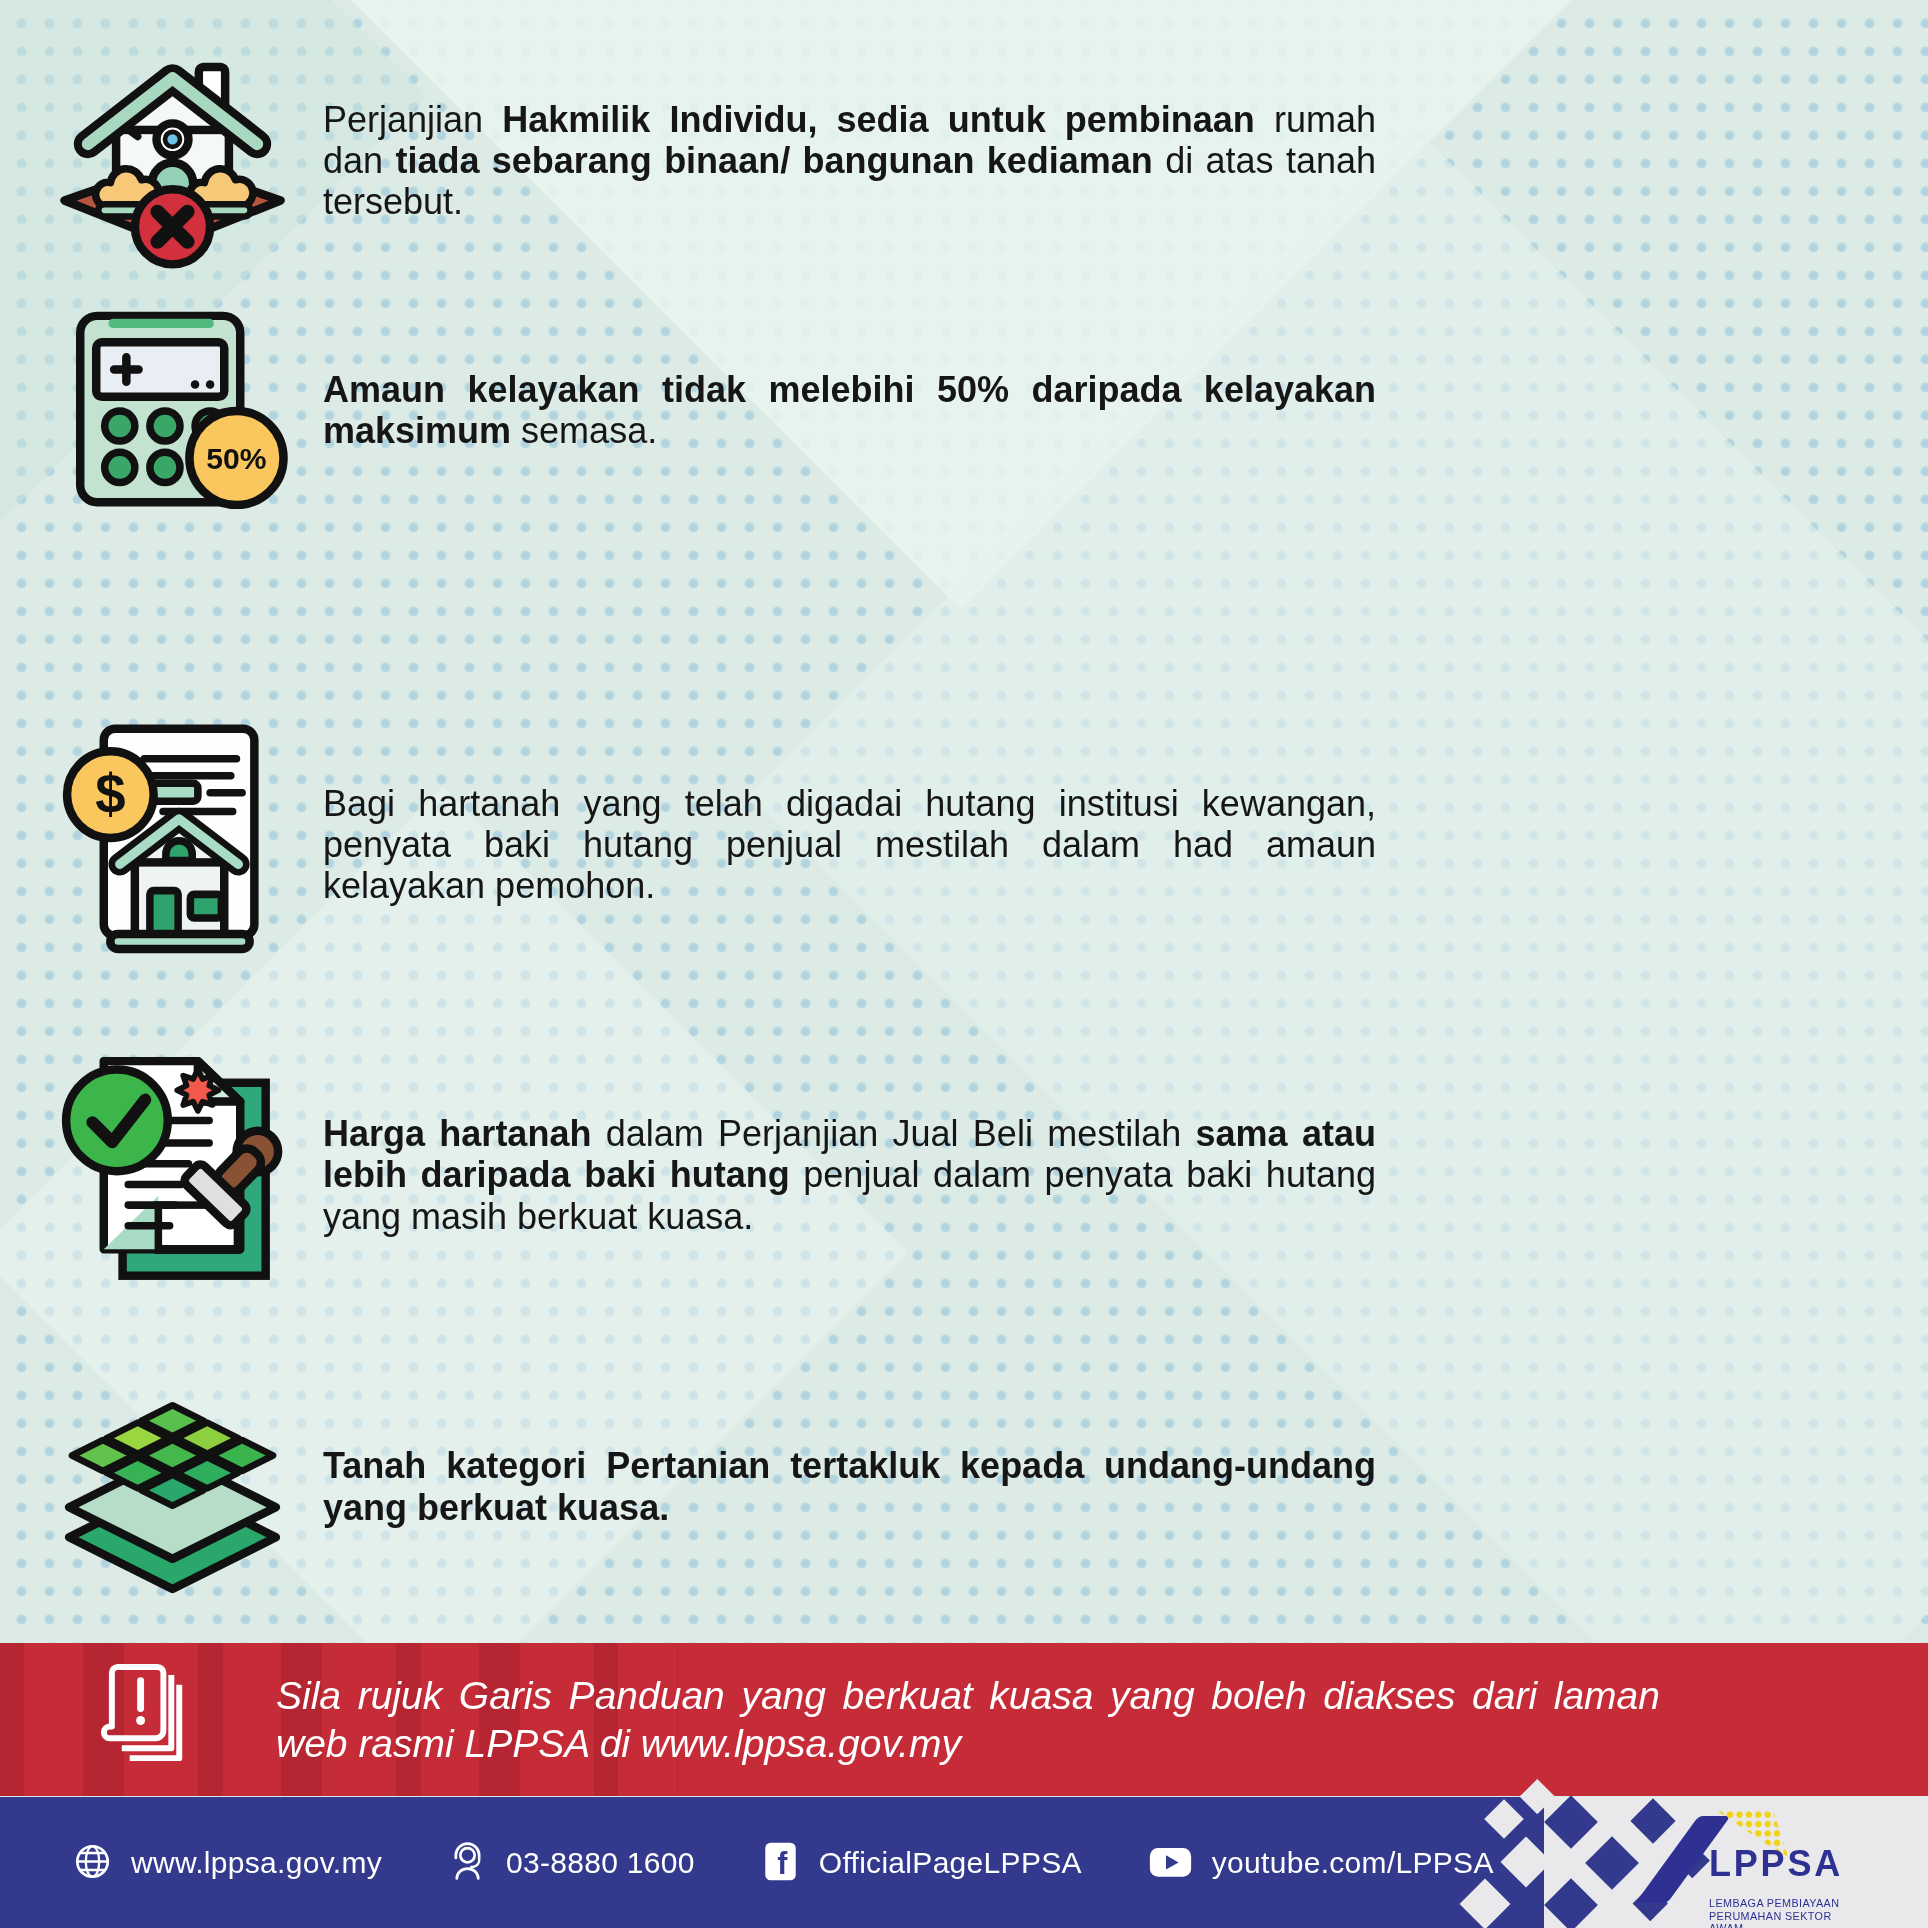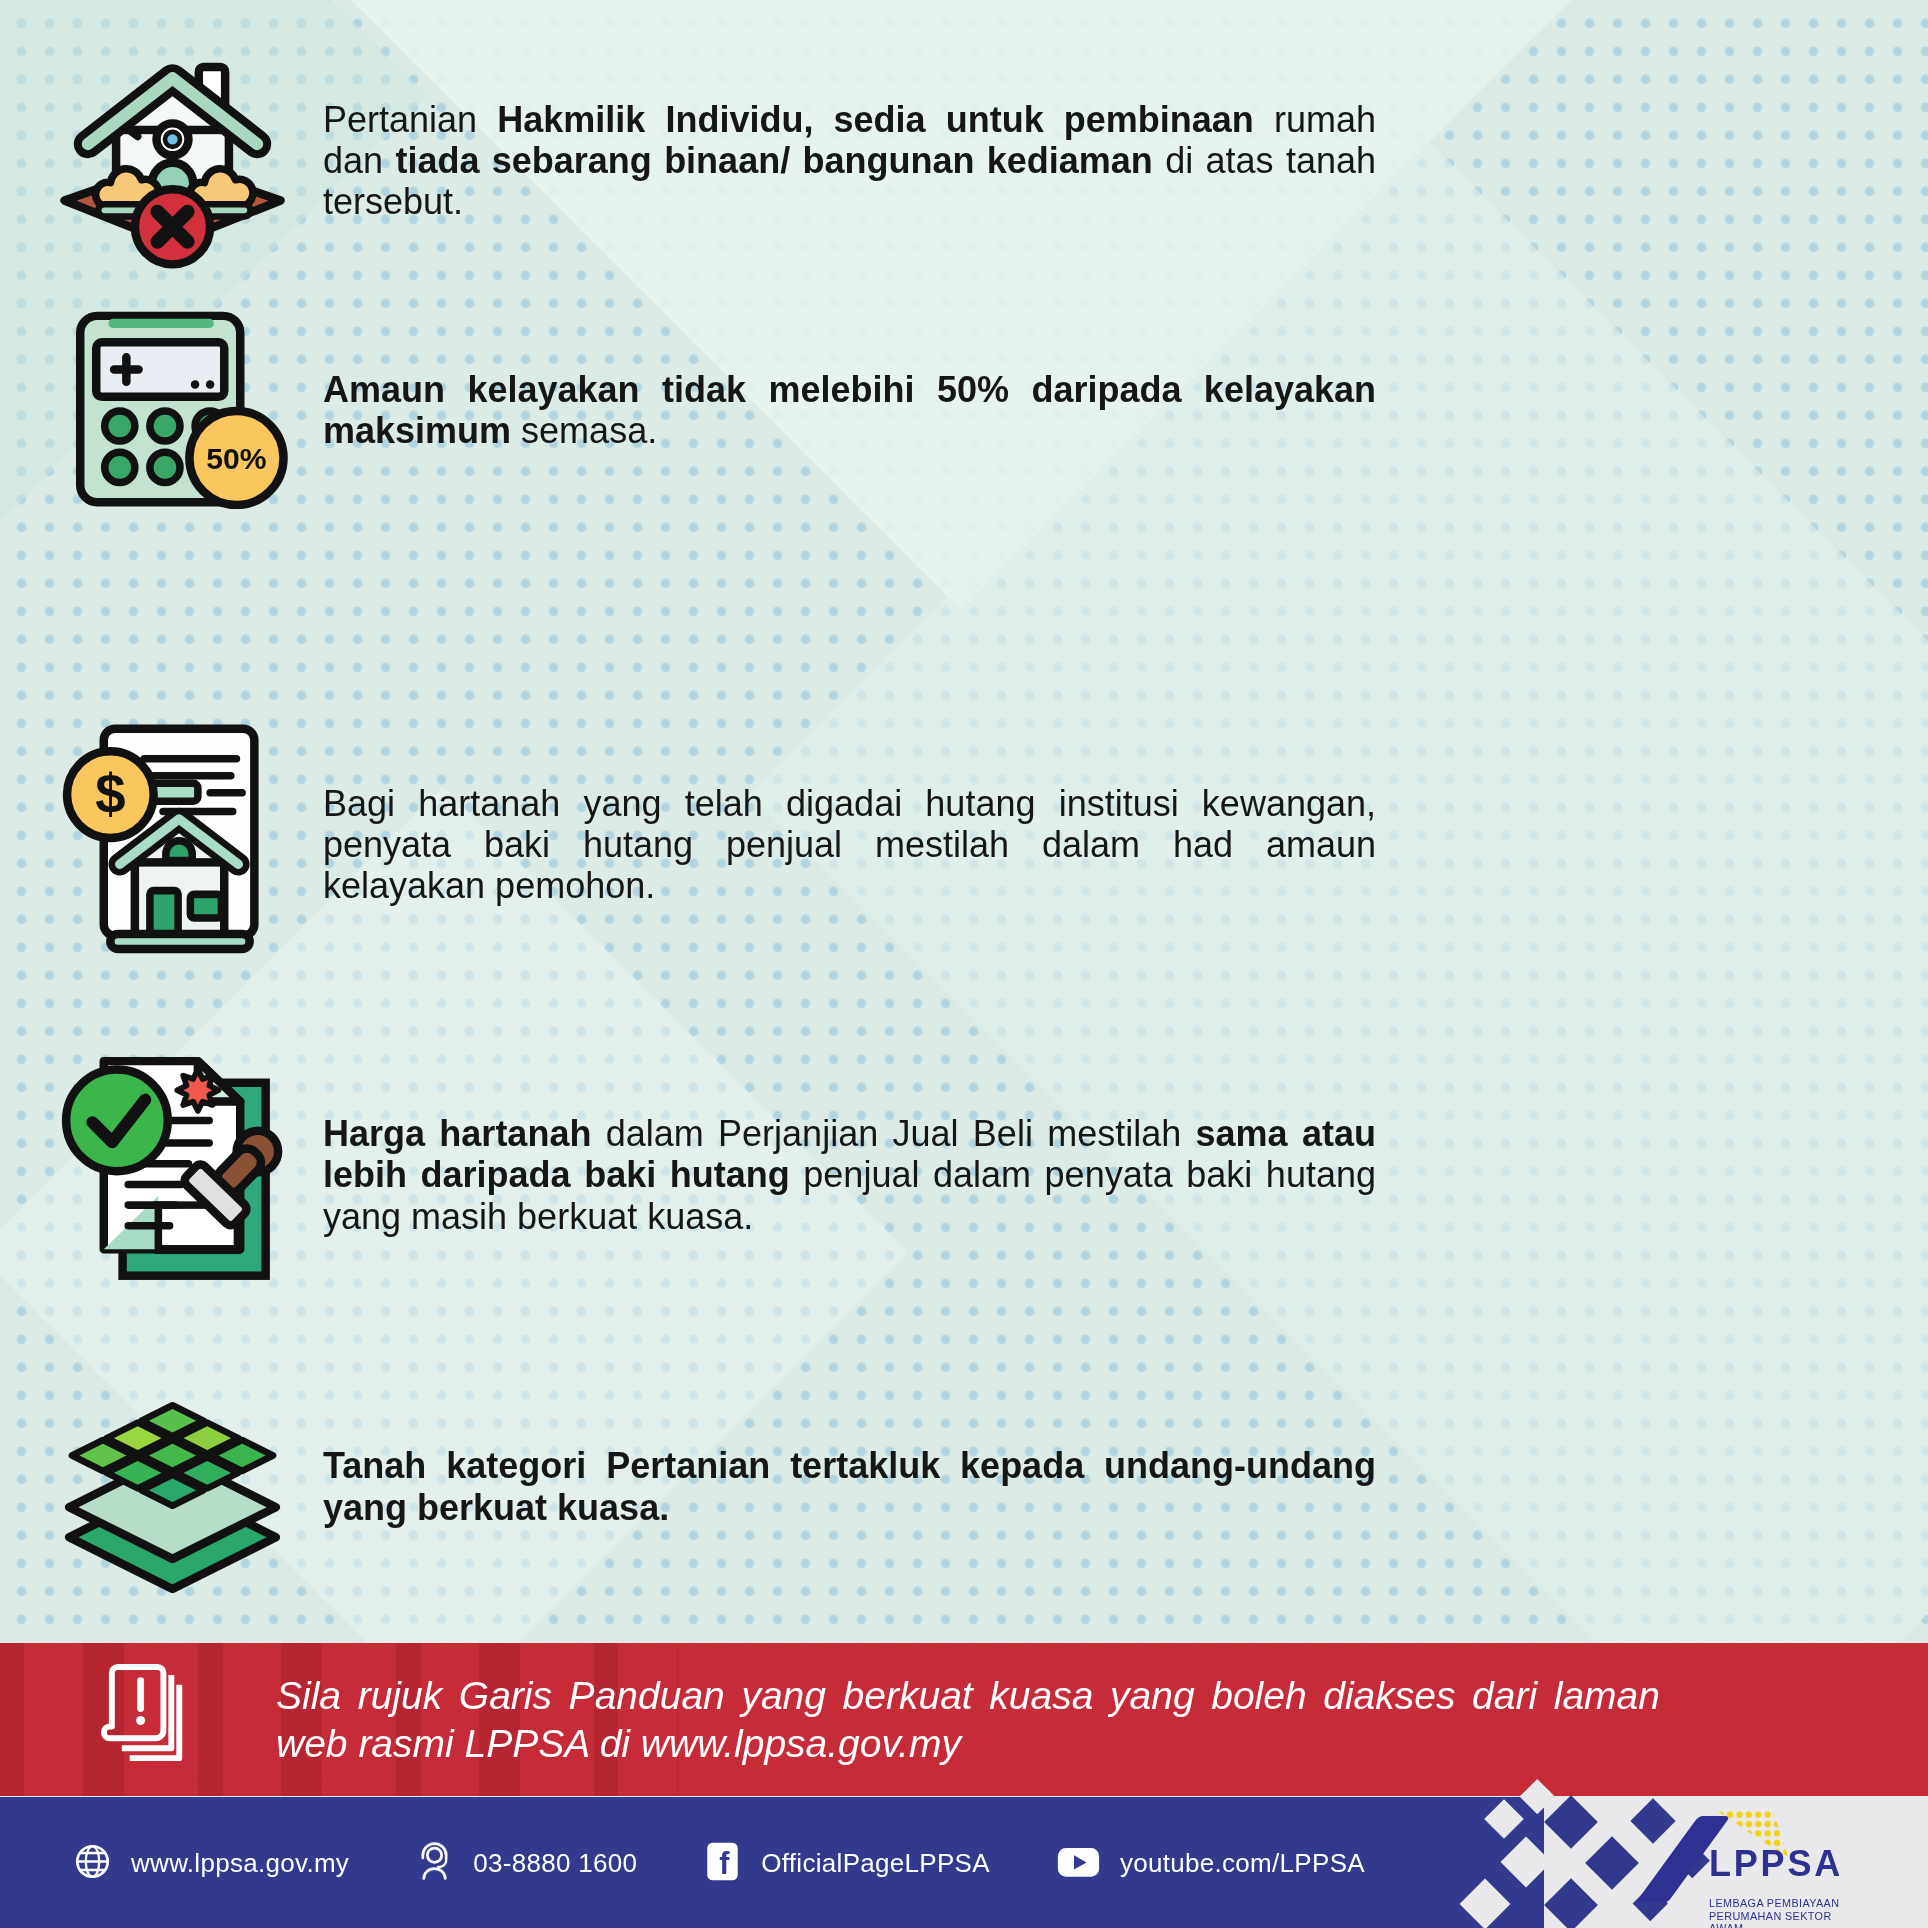--- a/index.html
+++ b/index.html
@@ -55,21 +55,21 @@
     background:#333a8d;
   }
   .footer-right{position:absolute;right:0;top:0;width:384px;height:132px;background:#e9e9ec;}
   .dm{position:absolute;transform:rotate(45deg);}
   .dm.navy{background:#333a8d;}
   .dm.light{background:#e9e9ec;}
   .footer-contacts{
     position:absolute;left:71px;top:0;height:100%;display:flex;align-items:center;gap:64px;
   }
   .contact{display:flex;align-items:center;gap:17px;}
-  .contact-label{color:#fff;font-size:26px;letter-spacing:0.3px;white-space:nowrap;}
+  .contact-label{color:#fff;font-size:30px;letter-spacing:0.3px;white-space:nowrap;}
 
   .logo{position:absolute;left:1658px;top:11.3px;width:203px;height:109px;}
   .logo-stripe{
     position:absolute;left:9.4px;top:7.5px;width:32px;height:87px;
     background:#2e3192;transform:skewX(-36deg);border-radius:4.7px;
   }
   .logo-dotfan{
     position:absolute;left:58px;top:1.9px;width:73px;height:49px;
     background:radial-gradient(circle,#f2d314 2.8px,transparent 3.7px);
     background-size:9.4px 9.4px;
@@ -106,21 +106,21 @@
         <path d="M103,170 v-28 a22,22 0 0 1 44,0 v28 z" fill="#93d0b6" stroke="#111" stroke-width="9"></path>
         <line x1="110" y1="152" x2="116" y2="152" stroke="#111" stroke-width="7" stroke-linecap="round"></line>
         <path d="M52,166 a13,13 0 0 1 7,-25 a17,17 0 0 1 33,-3 a12,12 0 0 1 8,28 z" fill="#f6c878" stroke="#111" stroke-width="8" stroke-linejoin="round"></path>
         <path d="M152,166 a13,13 0 0 1 7,-25 a17,17 0 0 1 33,-3 a12,12 0 0 1 8,28 z" fill="#f6c878" stroke="#111" stroke-width="8" stroke-linejoin="round"></path>
         <rect x="46" y="164" width="62" height="13" rx="6.5" fill="#a8d8c0" stroke="#111" stroke-width="7"></rect>
         <rect x="146" y="164" width="62" height="13" rx="6.5" fill="#a8d8c0" stroke="#111" stroke-width="7"></rect>
         <circle cx="125" cy="188" r="40" fill="#d2303c" stroke="#111" stroke-width="9"></circle>
         <path d="M109,172 L141,204 M141,172 L109,204" stroke="#111" stroke-width="15" stroke-linecap="round"></path>
       </svg>
     </div>
-    <p class="text-cell"><span>Pertanian </span><span class="b">Hakmilik Individu, sedia untuk pembinaan</span><span> rumah dan </span><span class="b">tiada sebarang binaan/ bangunan kediaman</span><span> di atas tanah tersebut.</span></p>
+    <p class="text-cell"><span>Perjanjian </span><span class="b">Hakmilik Individu, sedia untuk pembinaan</span><span> rumah dan </span><span class="b">tiada sebarang binaan/ bangunan kediaman</span><span> di atas tanah tersebut.</span></p>
   </div>
 
   <div class="item item2">
     <div class="icon-cell">
       <svg width="240" height="198" viewBox="0 0 255 210">
         <rect x="30" y="5" width="170" height="198" rx="18" fill="#c3e3d0" stroke="#111" stroke-width="9"></rect>
         <rect x="60" y="8" width="112" height="10" rx="5" fill="#53b97f"></rect>
         <rect x="47" y="33" width="136" height="58" rx="6" fill="#e9edf4" stroke="#111" stroke-width="9"></rect>
         <path d="M66,62 h26 M79,49 v26" stroke="#111" stroke-width="9" stroke-linecap="round"></path>
         <circle cx="152" cy="78" r="4.5" fill="#111"></circle>

